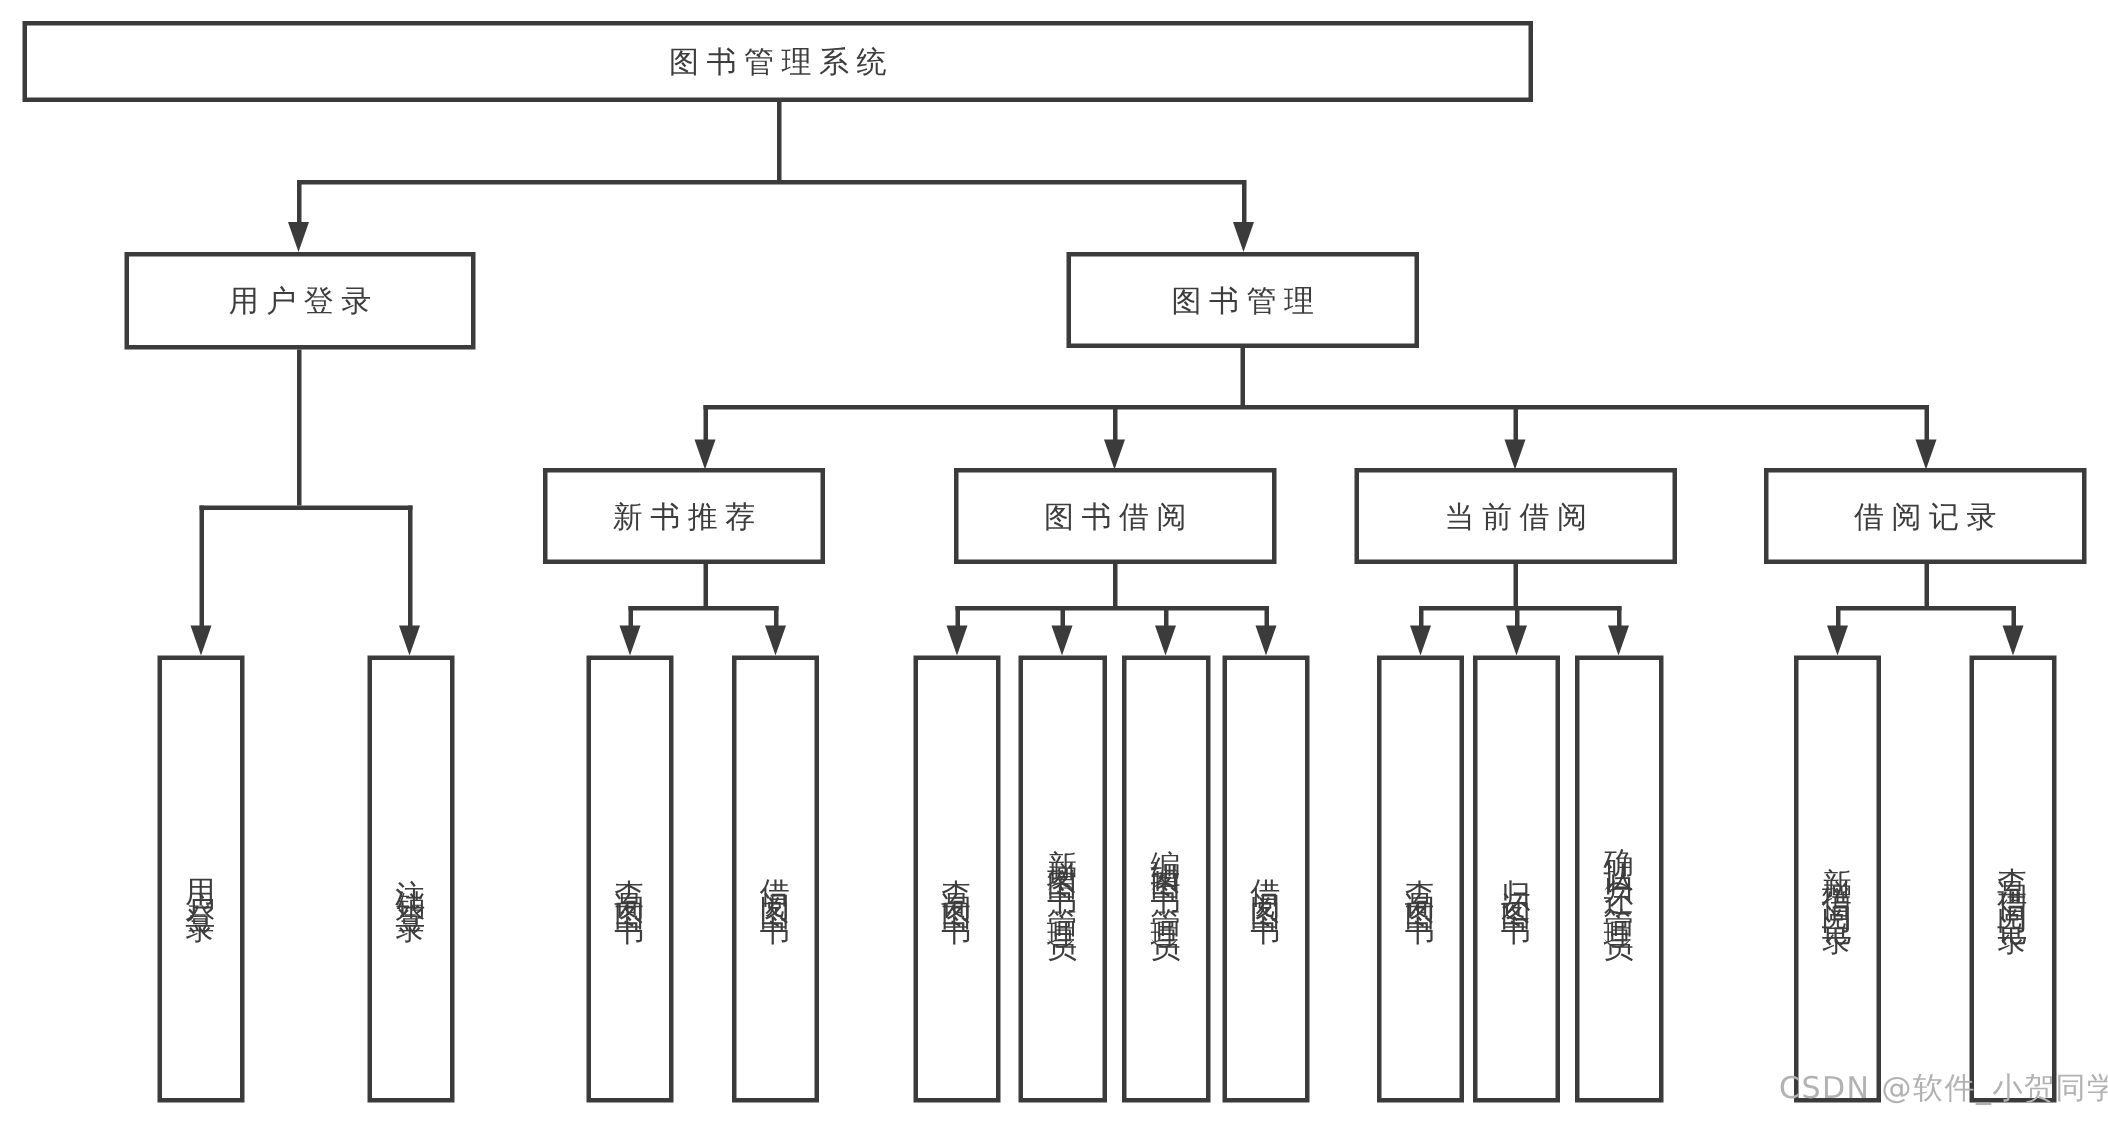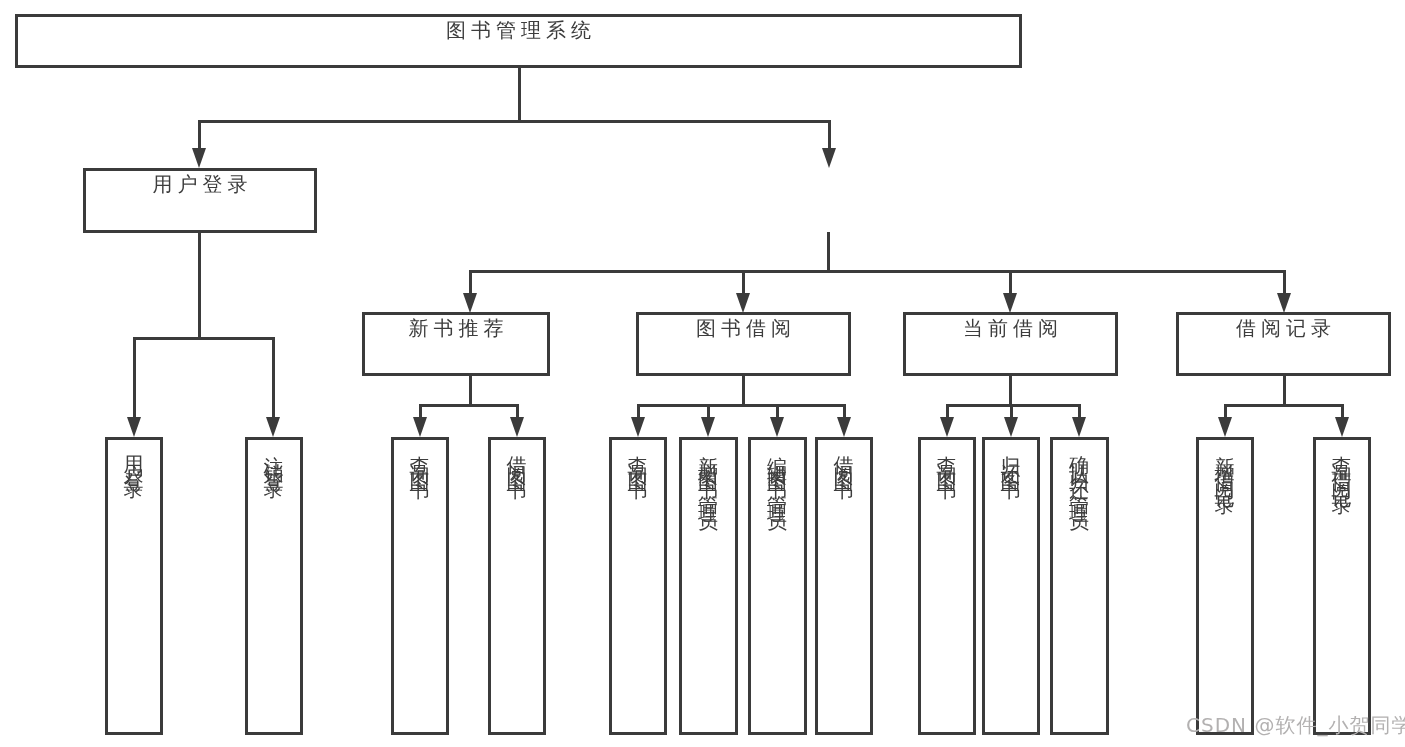--- a/index.html
+++ b/index.html
@@ -7,21 +7,21 @@
     width:1405px;height:747px;
     background:var(--bg,#ffffff);
     font-family:"DejaVu Sans","Liberation Sans",sans-serif;
     overflow:hidden;
   }
   .canvas{position:relative;width:1405px;height:747px;background:var(--bg,#ffffff);}
   .box{
     position:absolute;
     border:3px solid var(--line,#3b3b3b);
     background:#ffffff;
-    display:flex;justify-content:center;
+    display:flex;align-items:center;justify-content:center;
     color:var(--text,#3d3d3d);
     box-sizing:border-box;
   }
   .box .lbl{
     font-size:20px;
     letter-spacing:5px;
     white-space:nowrap;
     color:var(--text,#3d3d3d);
   }
   .box.h .lbl{text-indent:5px;}
@@ -61,20 +61,23 @@
     <div class="vline" style="left:518px;top:68px;height:52px"></div>
     <div class="hline" style="left:198px;top:120px;width:632px"></div>
     <div class="vline" style="left:198px;top:120px;height:31px"></div>
     <div class="arrow" style="left:192px;top:148px"></div>
     <div class="vline" style="left:828px;top:120px;height:31px"></div>
     <div class="arrow" style="left:822px;top:148px"></div>
   </div>
 
   <div class="box h" style="left:83px;top:168px;width:234px;height:65px">
     <span class="lbl">用户登录</span>
+  </div>
+  <div class="box h" style="left:711px;top:168px;width:235px;height:64px">
+    <span class="lbl">图书管理</span>
   </div>
 
   <div>
     <div class="vline" style="left:198px;top:233px;height:104px"></div>
     <div class="hline" style="left:133px;top:337px;width:142px"></div>
     <div class="vline" style="left:133px;top:337px;height:82px"></div>
     <div class="arrow" style="left:127px;top:417px"></div>
     <div class="vline" style="left:272px;top:337px;height:82px"></div>
     <div class="arrow" style="left:266px;top:417px"></div>
   </div>

